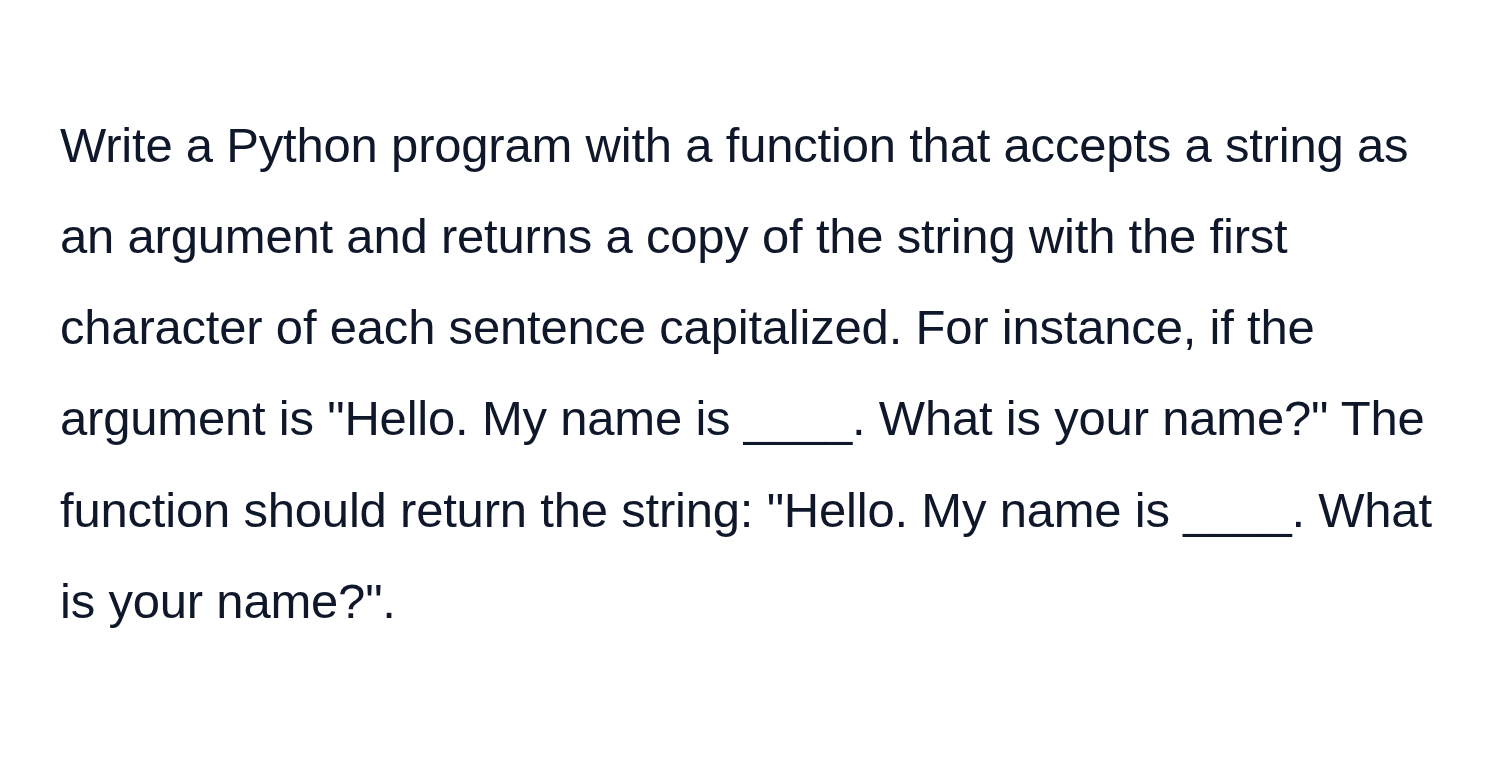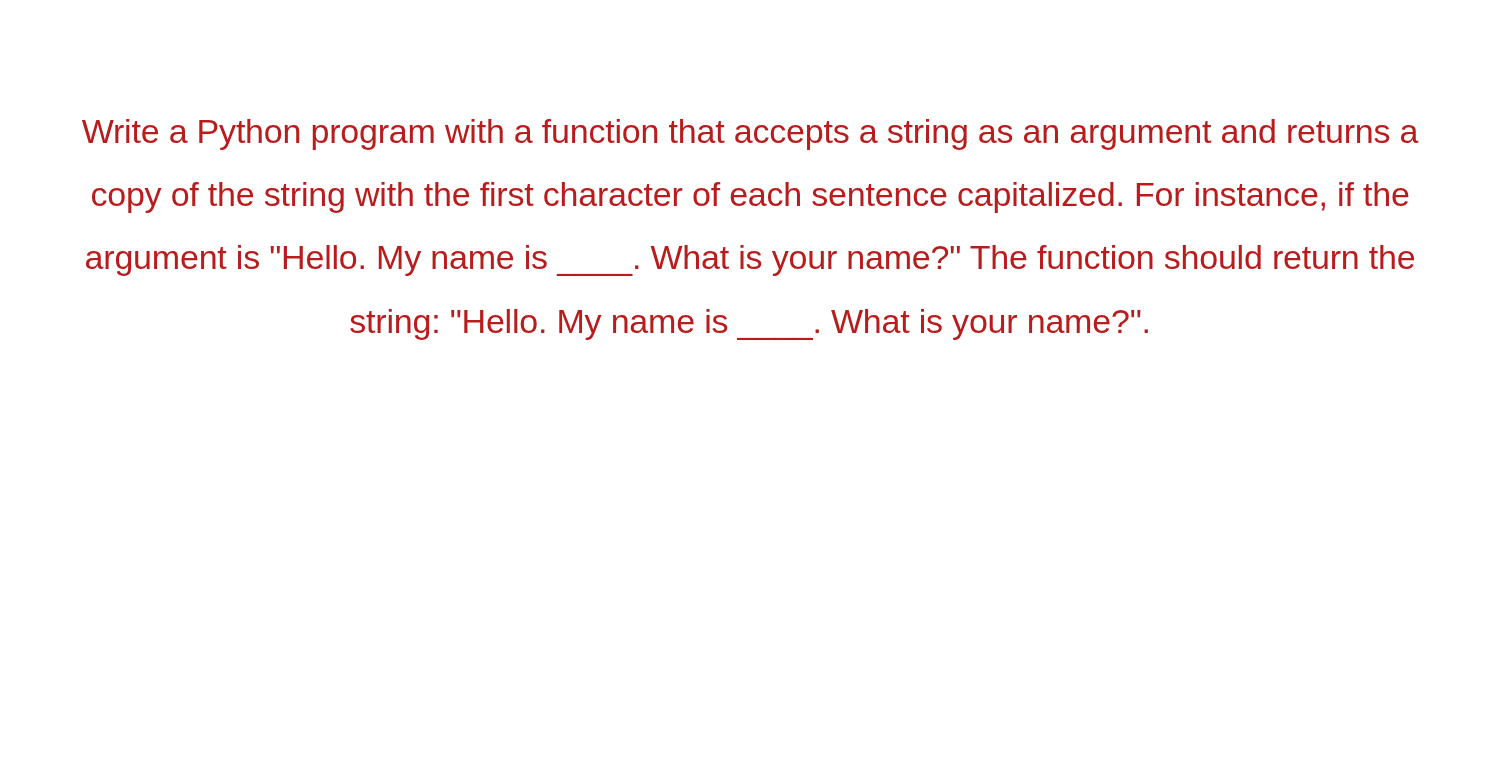--- a/index.html
+++ b/index.html
@@ -14,26 +14,25 @@
       font-family: -apple-system, BlinkMacSystemFont, "Segoe UI", Helvetica, Arial, sans-serif;
       display: flex;
       align-items: flex-start;
       justify-content: flex-start;
       padding: 100px 60px 60px 60px;
     }
     .content {
       max-width: 1380px;
     }
     .paragraph {
-      font-size: 34px;
+      font-size: 49px;
       line-height: 1.86;
-      color: #b91c1c;
+      color: #0f172a;
       font-weight: 400;
       letter-spacing: -0.2px;
-      text-align: center;
     }
   </style>
 </head>
 <body>
 
 <div class="content">
   <p class="paragraph">Write a Python program with a function that accepts a string as an argument and returns a copy of the string with the first character of each sentence capitalized. For instance, if the argument is "Hello. My name is ____. What is your name?" The function should return the string: "Hello. My name is ____. What is your name?".</p>
 </div>
 
 </body></html>

